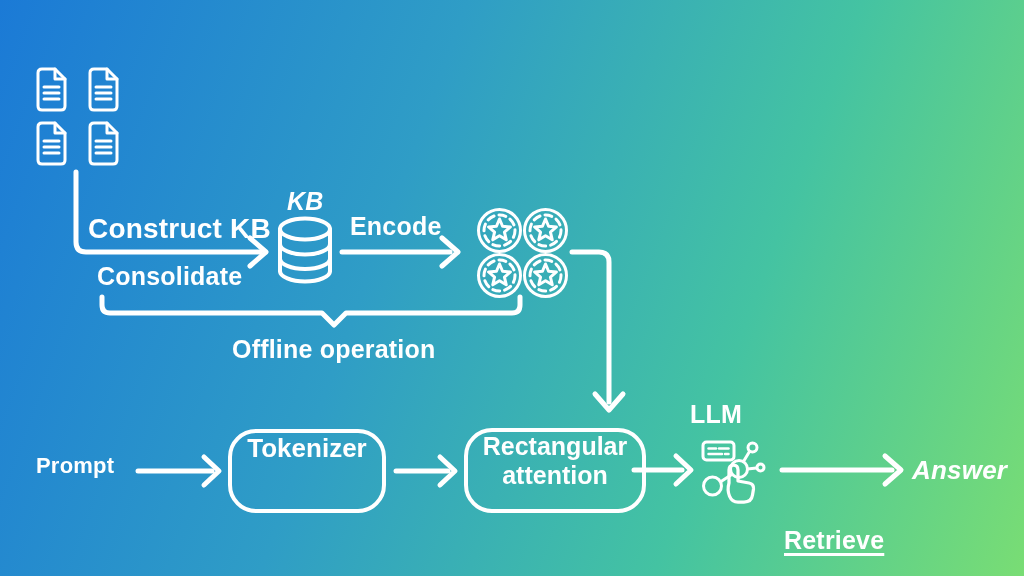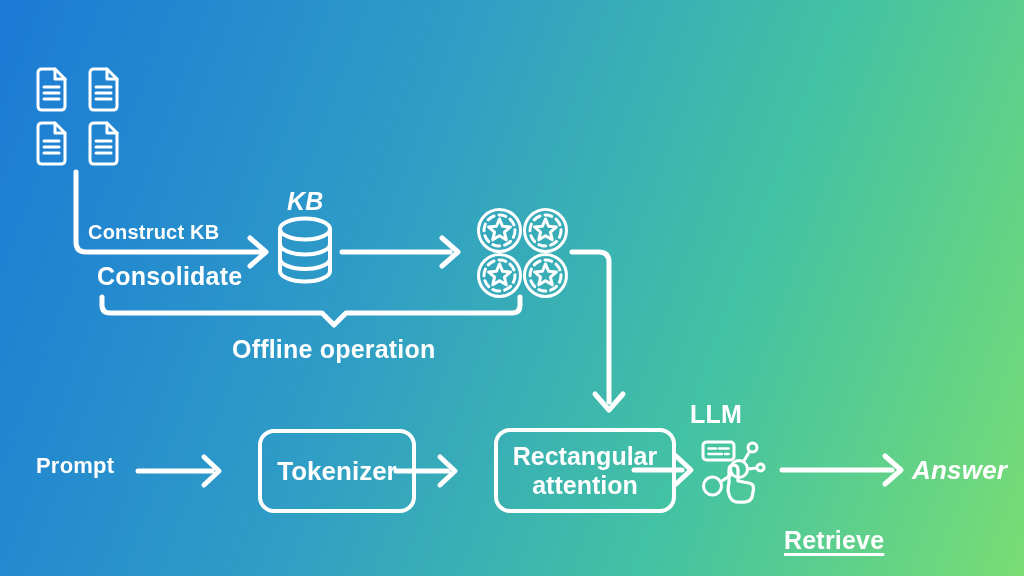--- a/index.html
+++ b/index.html
@@ -8,22 +8,22 @@
     background:linear-gradient(110deg,#1b7ad6 0%, #2f9dc6 38%, #44c3a2 70%, #79dd74 100%);
     font-family:"Liberation Sans", sans-serif;
   }
   .gfx { position:absolute; inset:0; width:1024px; height:576px; }
   .lbl {
     position:absolute; color:#fff; font-weight:bold; line-height:1.2;
     white-space:nowrap; letter-spacing:0.2px;
   }
   .node-box {
     position:absolute; box-sizing:border-box; border:4.5px solid #fff;
-    border-radius:16px; display:flex; align-items:center; justify-content:center;
-    color:#fff; font-weight:bold; text-align:center;margin-left:30px;
+    border-radius:28px; display:flex; justify-content:center;
+    color:#fff; font-weight:bold; text-align:center;
   }
   .underline { text-decoration:underline; text-underline-offset:4px; text-decoration-thickness:2.5px; }
   .wrap { white-space:normal; }
 </style>
 </head>
 <body>
 
 <div class="stage">
 
   <svg class="gfx" viewBox="0 0 1024 576" fill="none" stroke="#ffffff" stroke-linecap="round" stroke-linejoin="round">
@@ -116,26 +116,27 @@
         <circle cx="752.5" cy="447.5" r="4.5"></circle>
         <path d="M747.5 469 L756.5 468"></path>
         <circle cx="760.5" cy="467.5" r="3.5"></circle>
         <circle cx="712.5" cy="486" r="9"></circle>
         <path d="M721 481.5 L731 475"></path>
       </g>
       <path stroke-width="3.25" d="M729 483 V470 Q729 465 733.5 465 Q738 465 738 470 V481 L749 483 Q754 484 753.5 489 L752.5 495 Q751.5 502 744 502 H738 Q732 502 729.5 496 Q727 490 729 483 Z"></path>
     </g>
   </svg>
 
-  <div class="lbl" style="left:88px; top:220px; font-size:20px;">Construct KB</div>
+  <div class="lbl" style="left:88px; top:212px; font-size:28px;">Construct KB</div>
 
   <div class="lbl" style="left:97px; top:261px; font-size:25px;">Consolidate</div>
 
   <div class="lbl" style="left:287px; top:186px; font-size:25px;font-style:italic;">KB</div>
 
+  <div class="lbl" style="left:350px; top:211px; font-size:25px;">Encode</div>
 
   <div class="lbl" style="left:232px; top:334px; font-size:25px;">Offline operation</div>
 
   <div class="lbl" style="left:36px; top:453px; font-size:22px;">Prompt</div>
 
   <div class="node-box" style="left:228px; top:429px; width:158px; height:84px; font-size:26px;">
     <span class="wrap">Tokenizer</span>
   </div>
 
   <div class="node-box" style="left:464px; top:428px; width:182px; height:85px; font-size:25px; padding:0 6px;">

